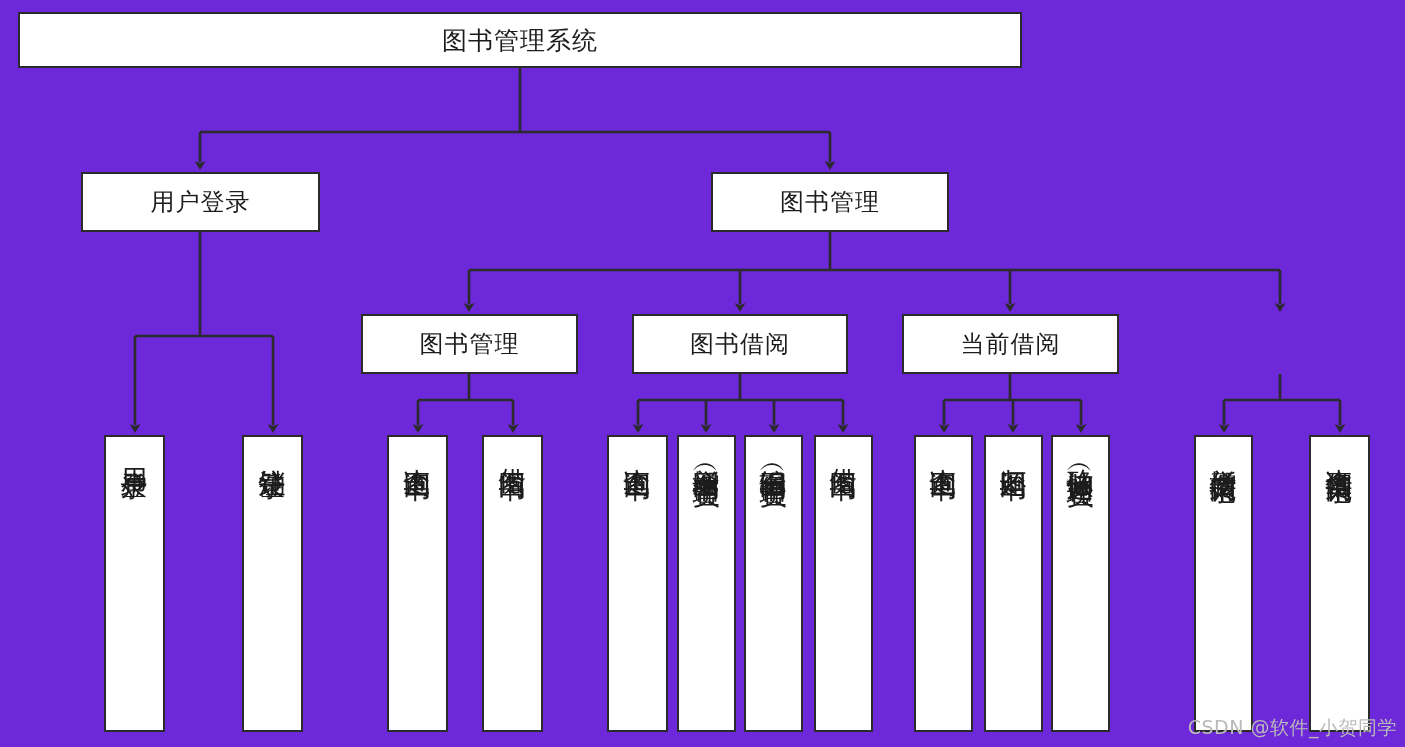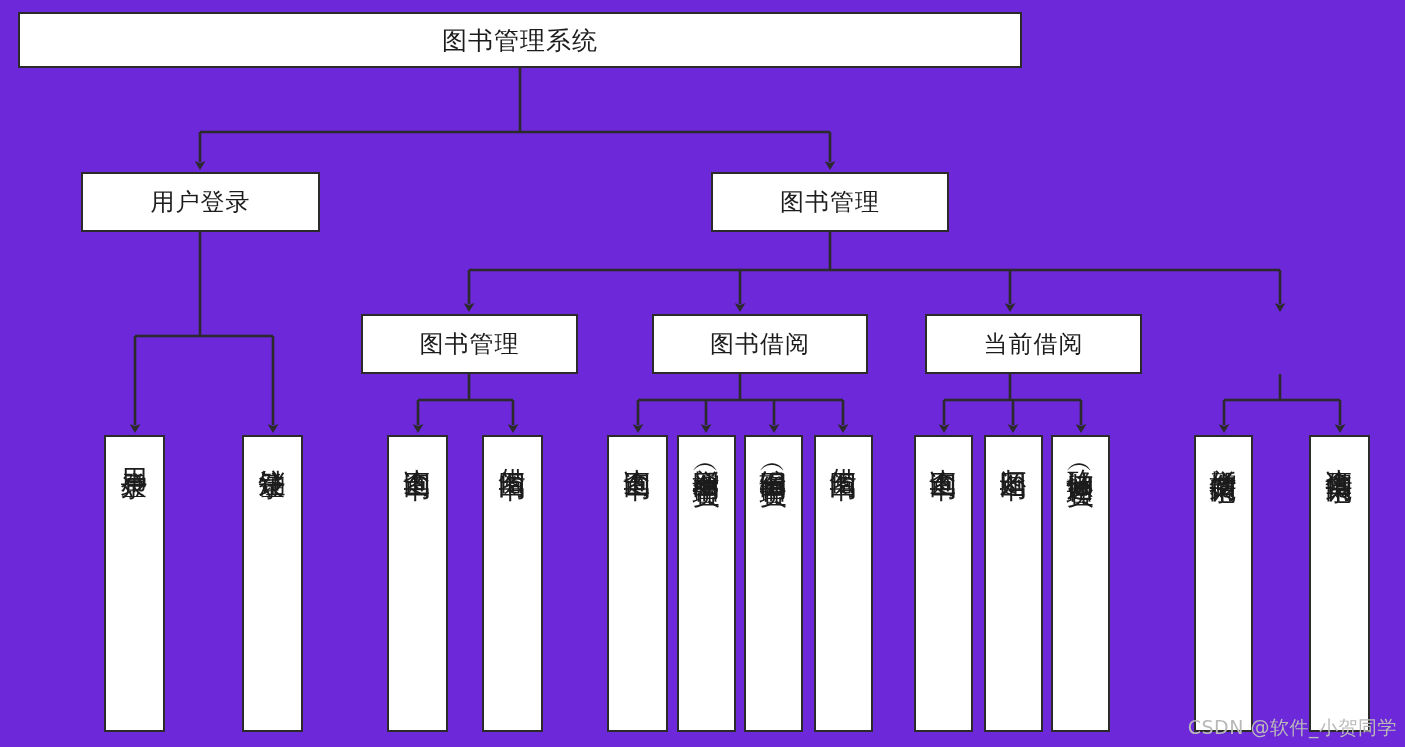--- a/index.html
+++ b/index.html
@@ -131,24 +131,24 @@
   <div class="node h-node" style="left:81px; top:172px; width:239px; height:60px;">
     <span class="htext">用户登录</span>
   </div>
   <div class="node h-node" style="left:711px; top:172px; width:238px; height:60px;">
     <span class="htext">图书管理</span>
   </div>
 
   <div class="node h-node" style="left:361px; top:314px; width:217px; height:60px;">
     <span class="htext">图书管理</span>
   </div>
-  <div class="node h-node" style="left:632px; top:314px; width:216px; height:60px;margin-left:20px;">
+  <div class="node h-node" style="left:632px; top:314px; width:216px; height:60px;">
     <span class="htext">图书借阅</span>
   </div>
-  <div class="node h-node" style="left:902px; top:314px; width:217px; height:60px;margin-left:23px;">
+  <div class="node h-node" style="left:902px; top:314px; width:217px; height:60px;">
     <span class="htext">当前借阅</span>
   </div>
 
   <div class="node leaf" style="left:104px; top:435px; width:61px; height:297px;">
     <span class="vtext">用户登录</span>
   </div>
   <div class="node leaf" style="left:242px; top:435px; width:61px; height:297px;">
     <span class="vtext">注销登录</span>
   </div>
   <div class="node leaf" style="left:387px; top:435px; width:61px; height:297px;">

